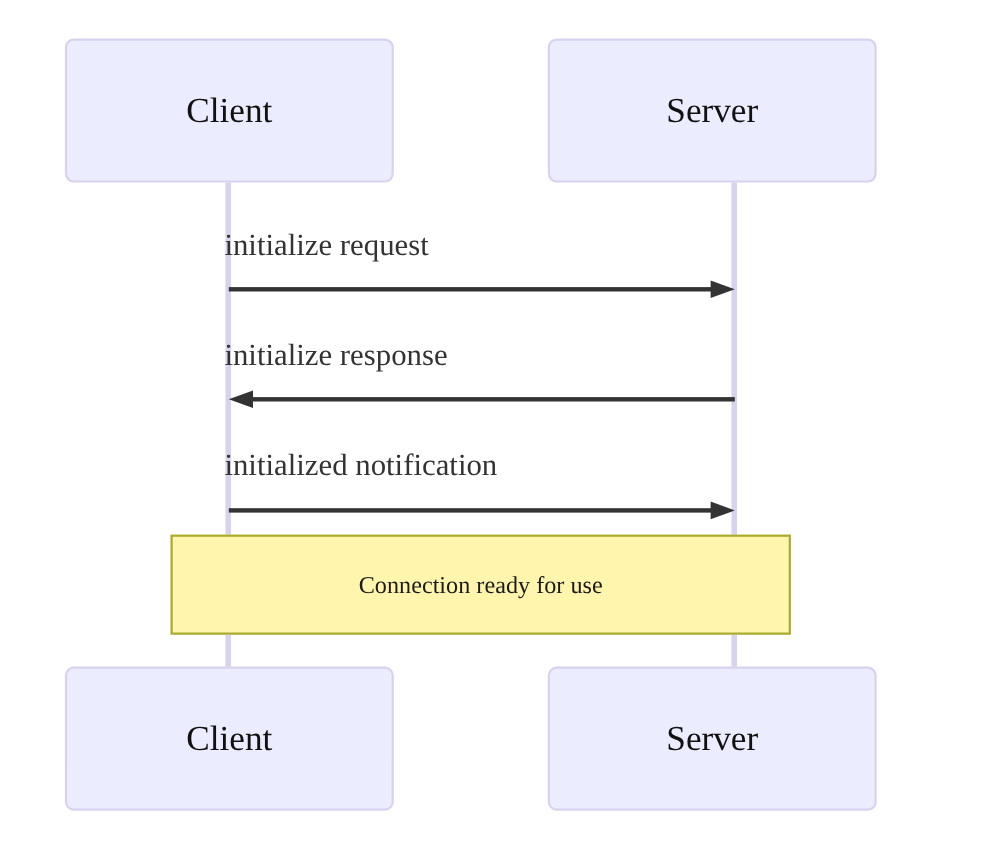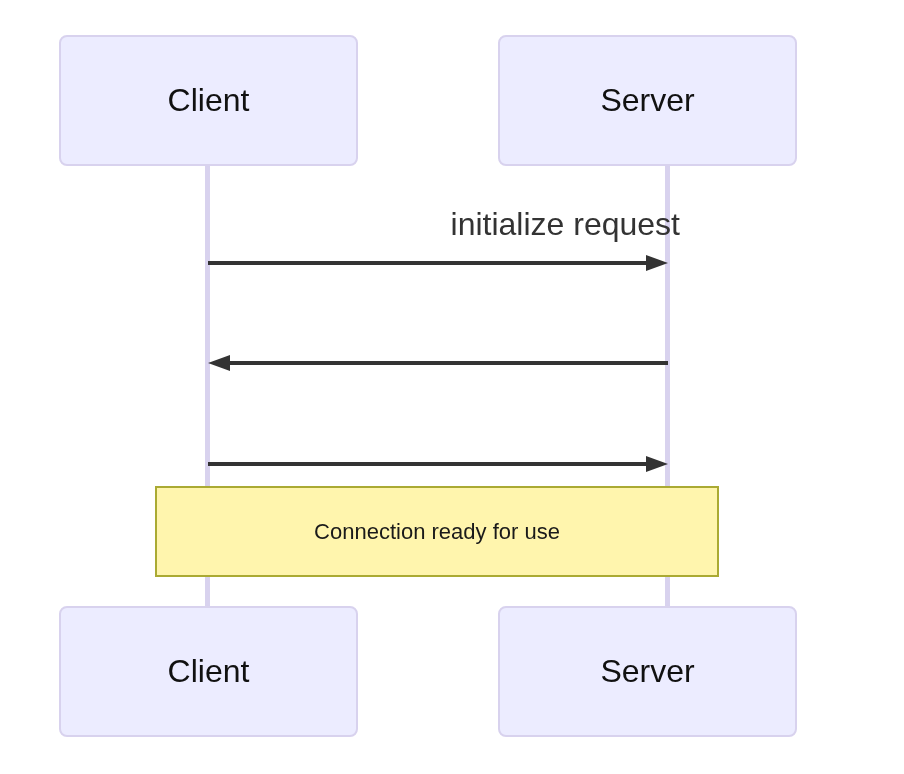--- a/index.html
+++ b/index.html
@@ -1,21 +1,21 @@
 <!DOCTYPE html>
 <html style="--background: #FFFFFF; --actor-fill: #ECECFF; --actor-border: #D8D2EE; --actor-text: #111111; --lifeline: #D8D2EE; --arrow: #333333; --message-text: #333333; --note-fill: #FFF5AD; --note-border: #AAAA33; --note-text: #1A1A1A;"><head>
 <meta charset="utf-8">
 <style>
   html, body { margin: 0; padding: 0; background: #ffffff; }
   #canvas {
     position: relative;
     width: 904px;
     height: 774px;
     background: var(--background, #fff);
-    font-family: Liberation Sans, sans-serif;
+    font-family: Liberation Serif, serif;
     overflow: hidden;
   }
   .actor-box {
     position: absolute;
     width: 295px;
     height: 127px;
     background: var(--actor-fill, #ECECFF);
     border: 2px solid var(--actor-border, #D8D2EE);
     border-radius: 8px;
     display: flex;
@@ -34,24 +34,24 @@
     top: 166px;
     height: 440px;
     width: 5px;
     background: var(--lifeline, #D8D2EE);
   }
   .lifeline-client { left: 205px; }
   .lifeline-server { left: 665px; }
 
   .msg-label {
     position: absolute;
-    left: 220px;
+    left: 204px;
     width: 460px;
-    text-align: right;
-    font-size: 32px;
+    text-align: left;
+    font-size: 28px;
     line-height: 36px;
     color: var(--message-text, #333333);
     white-space: nowrap;
   }
   .msg-label-1 { top: 206px; }
   .msg-label-2 { top: 306px; }
   .msg-label-3 { top: 406px; }
 
   .msg-arrow {
     position: absolute;
@@ -113,25 +113,27 @@
   <div class="actor-box actor-top actor-server">
     <span>Server</span>
   </div>
 
   <div class="msg-label msg-label-1">initialize request</div>
   <div class="msg-arrow msg-arrow-1 to-right">
     <div class="arrow-line"></div>
     <div class="arrow-head"></div>
   </div>
 
+  <div class="msg-label msg-label-2">initialize response</div>
   <div class="msg-arrow msg-arrow-2 to-left">
     <div class="arrow-line"></div>
     <div class="arrow-head"></div>
   </div>
 
+  <div class="msg-label msg-label-3">initialized notification</div>
   <div class="msg-arrow msg-arrow-3 to-right">
     <div class="arrow-line"></div>
     <div class="arrow-head"></div>
   </div>
 
   <div class="note-box">
     <span>Connection ready for use</span>
   </div>
 
   <div class="actor-box actor-bottom actor-client">

